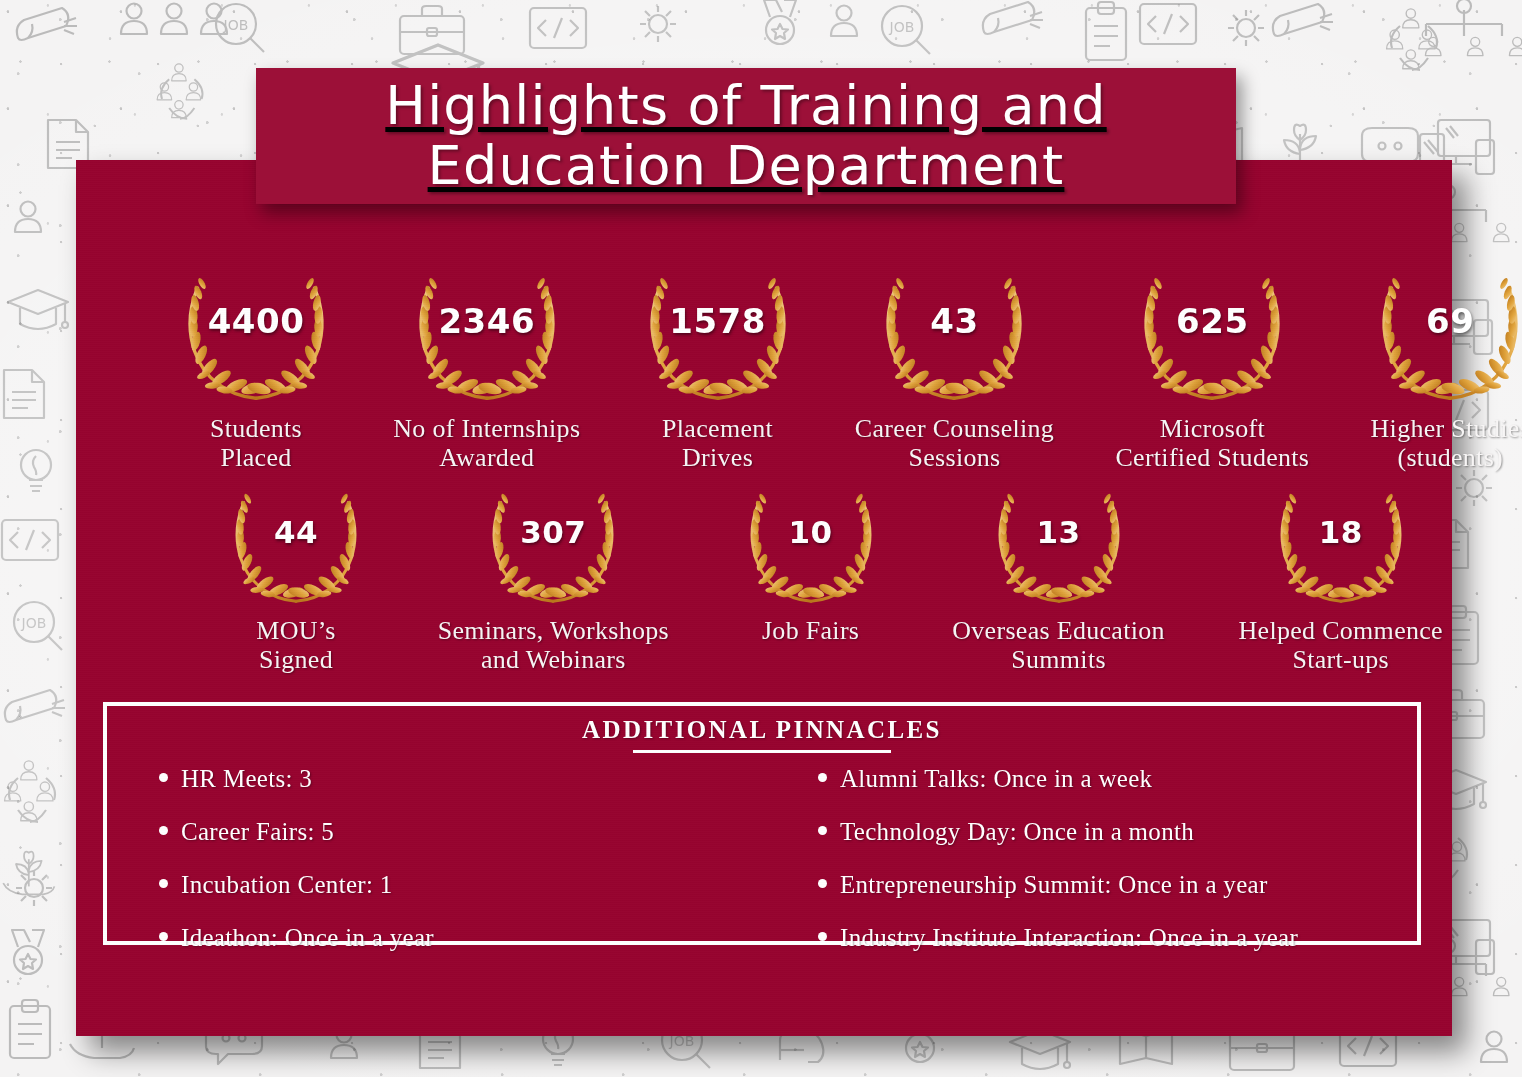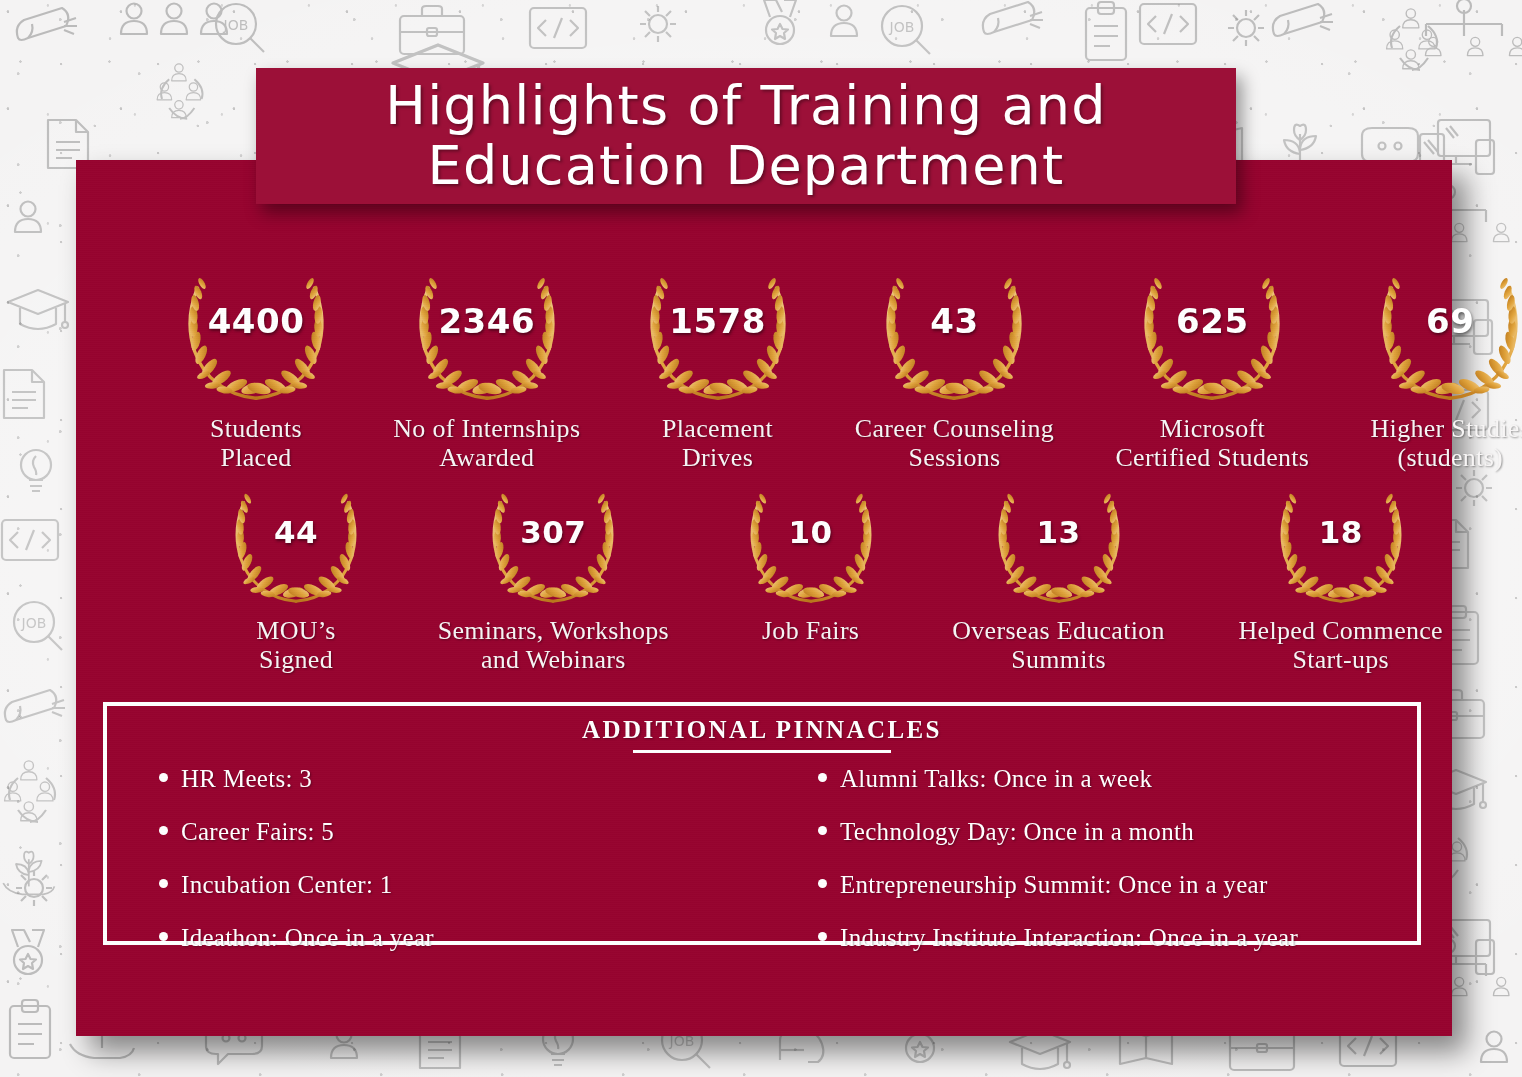--- a/index.html
+++ b/index.html
@@ -60,20 +60,21 @@
   
   #title-banner {
     position:absolute;
     left:256px; top:68px;
     width:980px; height:136px;
     background:#9c1038;
     box-shadow:6px 9px 16px rgba(0,0,0,.40);
     display:flex; flex-direction:column;
     align-items:center; justify-content:center;
     z-index:5;
+    text-decoration:underline;
   }
   .title-line {
     font-family:"DejaVu Sans", sans-serif;
     font-weight:400;
     font-size:54px;
     letter-spacing:1.2px;
     color:#ffffff;
     line-height:1.12;
     text-shadow:2px 2px 3px rgba(0,0,0,.35);
     white-space:nowrap;

